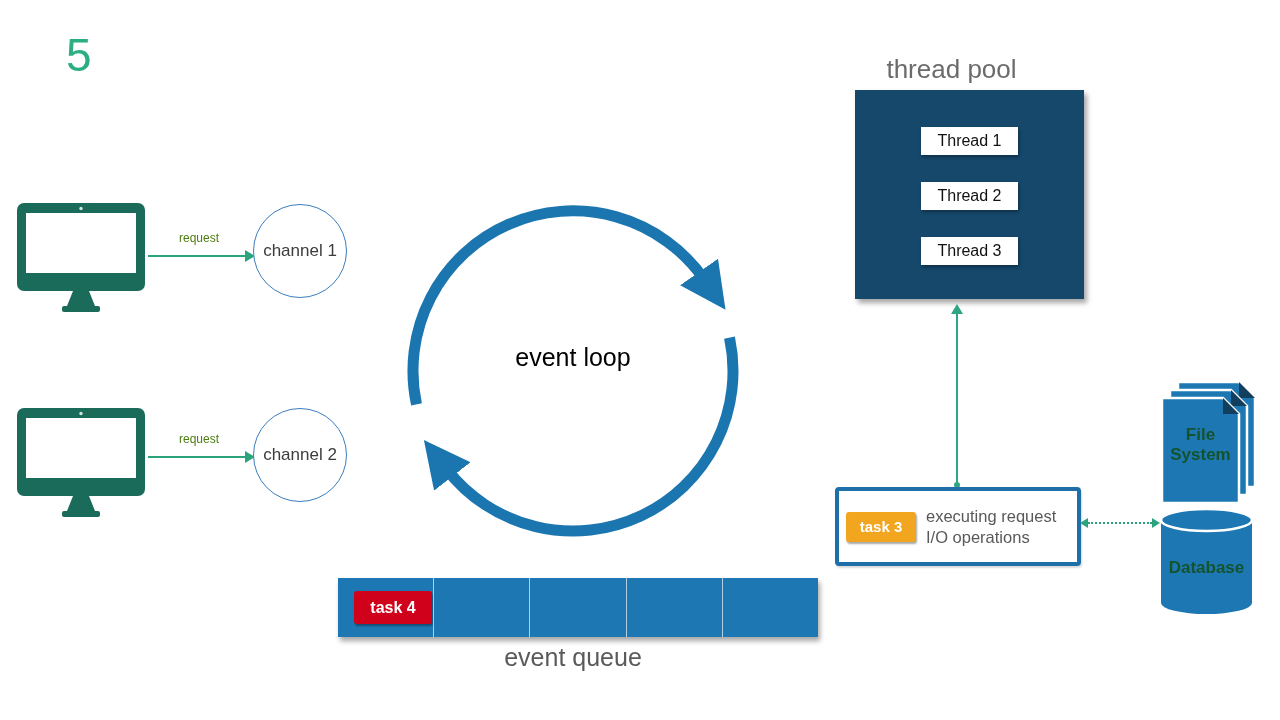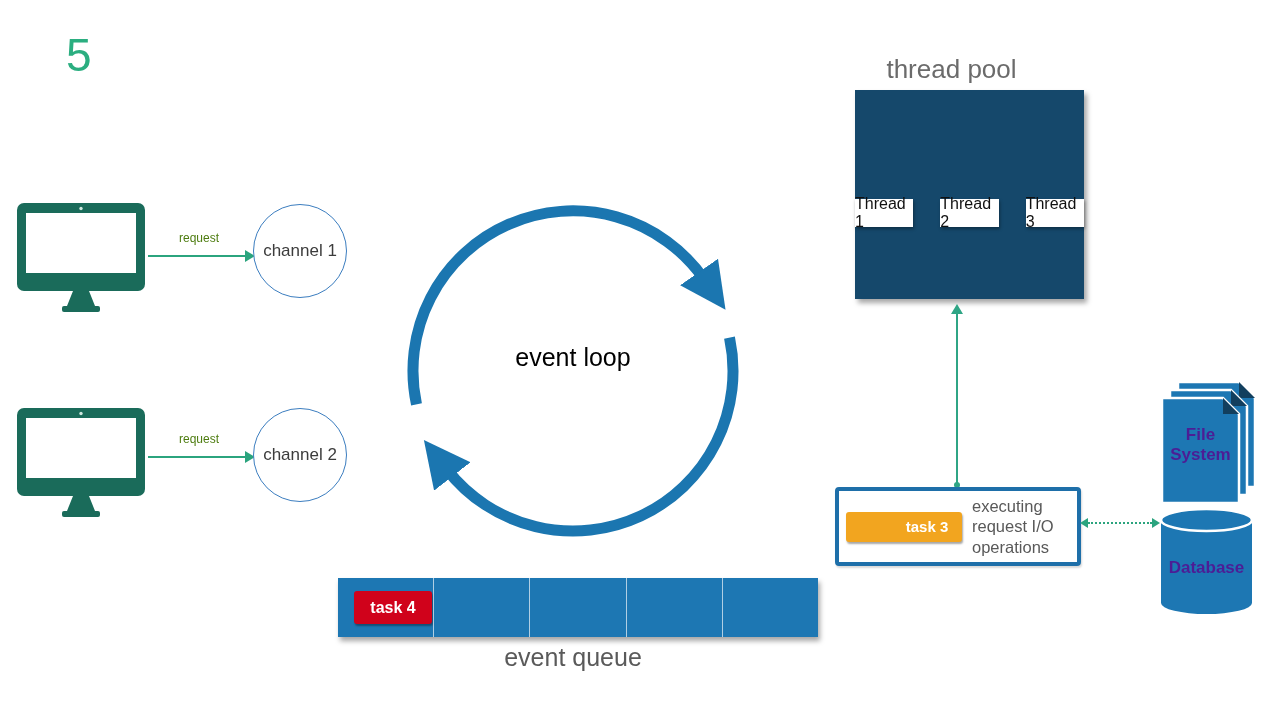--- a/index.html
+++ b/index.html
@@ -59,45 +59,45 @@
   .event-loop-text{
     left:433px;top:341px;width:280px;text-align:center;
     font-size:25px;line-height:1.28;color:#000000;
   }
 
   
   .thread-pool-title{left:855px;top:54px;width:193px;text-align:center;font-size:26px;color:#6b6b6b;}
   .thread-pool-box{
     left:855px;top:90px;width:229px;height:209px;background:#15486B;
     box-shadow:3px 4px 5px rgba(0,0,0,0.35);
-    display:flex;flex-direction:row;align-items:center;
+    display:flex;flex-direction:column;align-items:center;
     padding-top:37px;gap:27px;box-sizing:border-box;
   }
   .thread-box{
     width:97px;height:28px;background:#ffffff;display:flex;align-items:center;justify-content:center;
     font-size:16px;color:#111;box-shadow:1px 2px 3px rgba(0,0,0,0.35);
   }
 
   
   .blocking-box{
     left:835px;top:487px;width:246px;height:79px;background:#fff;
     border:4px solid #1E6FA9;border-radius:4px;box-sizing:border-box;
     display:flex;align-items:center;gap:10px;padding-left:7px;
     box-shadow:1px 2px 2px rgba(0,0,0,0.15);
   }
   .task-badge{
     display:flex;align-items:center;justify-content:center;
     color:#fff;font-weight:bold;font-size:15px;border-radius:3px;
     box-shadow:1px 2px 2px rgba(0,0,0,0.35);
   }
-  .task3-badge{width:70px;height:30px;background:#F2A51F;flex:0 0 auto;padding-left:46px;}
+  .task3-badge{width:70px;height:30px;background:#F2A51F;flex:0 0 auto;}
   .blocking-text{width:152px;font-size:16.5px;line-height:1.22;color:#595959;}
 
   
-  .storage-label{color:#4c1d95;font-weight:bold;font-size:17px;text-align:center;line-height:1.18;}
+  .storage-label{color:#14532d;font-weight:bold;font-size:17px;text-align:center;line-height:1.18;}
   .fs-label{left:1162px;top:425px;width:77px;}
   .db-label{left:1158px;top:558px;width:97px;}
 
   
   .event-queue-bar{
     left:338px;top:578px;width:480px;height:59px;background:#1D77B3;
     display:flex;box-shadow:2px 4px 5px rgba(0,0,0,0.35);
   }
   .queue-slot{flex:1 1 0;position:relative;display:flex;align-items:center;}
   .queue-slot + .queue-slot{border-left:1px solid rgba(255,255,255,0.65);}

